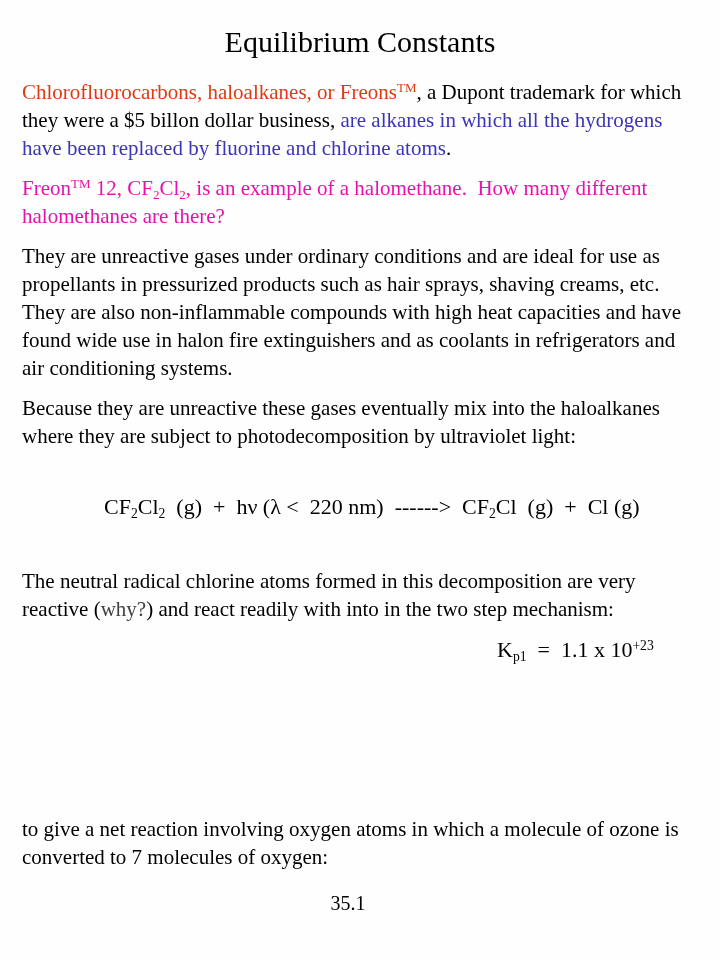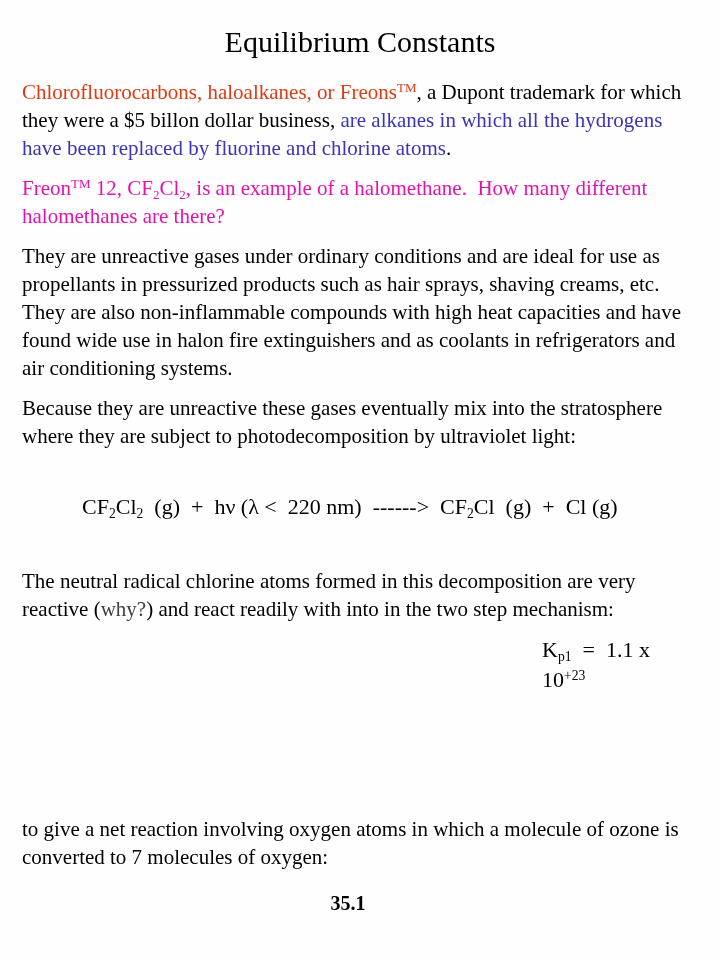--- a/index.html
+++ b/index.html
@@ -29,62 +29,60 @@
   }
   .equation {
     position: relative;
     font-size: 22px;
     line-height: 30px;
     margin: 5px 0 15px 0;
     white-space: pre-wrap;
     min-height: 30px;
   }
   .eq-left { display: inline-block; }
-  .indent-eq1 .eq-left { margin-left: 38px; font-family: Liberation Serif, serif; }
+  .indent-eq1 .eq-left { margin-left: 60px; font-family: Liberation Serif, serif; }
   .indent-eq2 .eq-left { margin-left: 24px; }
   .indent-eq3 .eq-left { margin-left: 18px; }
   .eq-k {
     position: absolute;
     left: 475px;
     top: 0;
     white-space: pre-wrap;
-    margin-left: 45px;
   }
   .rich sub, .rich sup {
     font-size: 62%;
     line-height: 0;
     position: relative;
     vertical-align: baseline;
   }
   .rich sub { top: 0.28em; }
   .rich sup { top: -0.55em; }
   .page-footer {
     position: absolute;
     top: 892px;
     left: 0;
     width: 696px;
     text-align: center;
     font-size: 20px;
-    font-weight: bold;
   }
 </style>
 </head>
 <body>
 
 <div class="slide">
 
   <h1 class="slide-title">Equilibrium Constants</h1>
 
   <p class="para rich"><span style="color: rgb(221, 59, 18);">Chlorofluorocarbons, haloalkanes, or Freons</span><sup style="color: rgb(221, 59, 18);">TM</sup><span style="color: rgb(0, 0, 0);">, a Dupont trademark for which they were a $5 billon dollar business, </span><span style="color: rgb(60, 53, 184);">are alkanes in which all the hydrogens have been replaced by fluorine and chlorine atoms</span><span style="color: rgb(0, 0, 0);">.</span></p>
 
   <p class="para rich"><span style="color: rgb(229, 19, 172);">Freon</span><sup style="color: rgb(229, 19, 172);">TM</sup><span style="color: rgb(229, 19, 172);"> 12, CF</span><sub style="color: rgb(229, 19, 172);">2</sub><span style="color: rgb(229, 19, 172);">Cl</span><sub style="color: rgb(229, 19, 172);">2</sub><span style="color: rgb(229, 19, 172);">, is an example of a halomethane.  How many different halomethanes are there?</span></p>
 
   <p class="para rich"><span style="color: rgb(0, 0, 0);">They are unreactive gases under ordinary conditions and are ideal for use as propellants in pressurized products such as hair sprays, shaving creams, etc.  They are also non-inflammable compounds with high heat capacities and have found wide use in halon fire extinguishers and as coolants in refrigerators and air conditioning systems.</span></p>
 
-  <p class="para rich"><span style="color: rgb(0, 0, 0);">Because they are unreactive these gases eventually mix into the stratosphere where they are subject to photodecomposition by ultraviolet light:</span></p>
+  <p class="para rich"><span style="color: rgb(0, 0, 0);">Because they are unreactive these gases eventually mix into the haloalkanes where they are subject to photodecomposition by ultraviolet light:</span></p>
 
   <div class="equation rich indent-eq1">
     <span class="eq-left rich"><span style="color: rgb(0, 0, 0);">CF</span><sub style="color: rgb(0, 0, 0);">2</sub><span style="color: rgb(0, 0, 0);">Cl</span><sub style="color: rgb(0, 0, 0);">2</sub><span style="color: rgb(0, 0, 0);">  (g)  +  hν (λ &lt;  220 nm)  ------&gt;  CF</span><sub style="color: rgb(0, 0, 0);">2</sub><span style="color: rgb(0, 0, 0);">Cl  (g)  +  Cl (g)</span></span>
   </div>
 
   <p class="para rich"><span style="color: rgb(0, 0, 0);">The neutral radical chlorine atoms formed in this decomposition are very reactive (</span><span style="color: #404040;">why?</span><span style="color: rgb(0, 0, 0);">) and react readily with into in the two step mechanism:</span></p>
 
   <div class="equation indent-eq2">
     <span class="eq-k rich"><span style="color: rgb(0, 0, 0);">K</span><sub style="color: rgb(0, 0, 0);">p1</sub><span style="color: rgb(0, 0, 0);">  =  1.1 x 10</span><sup style="color: rgb(0, 0, 0);">+23</sup></span>
   </div>

